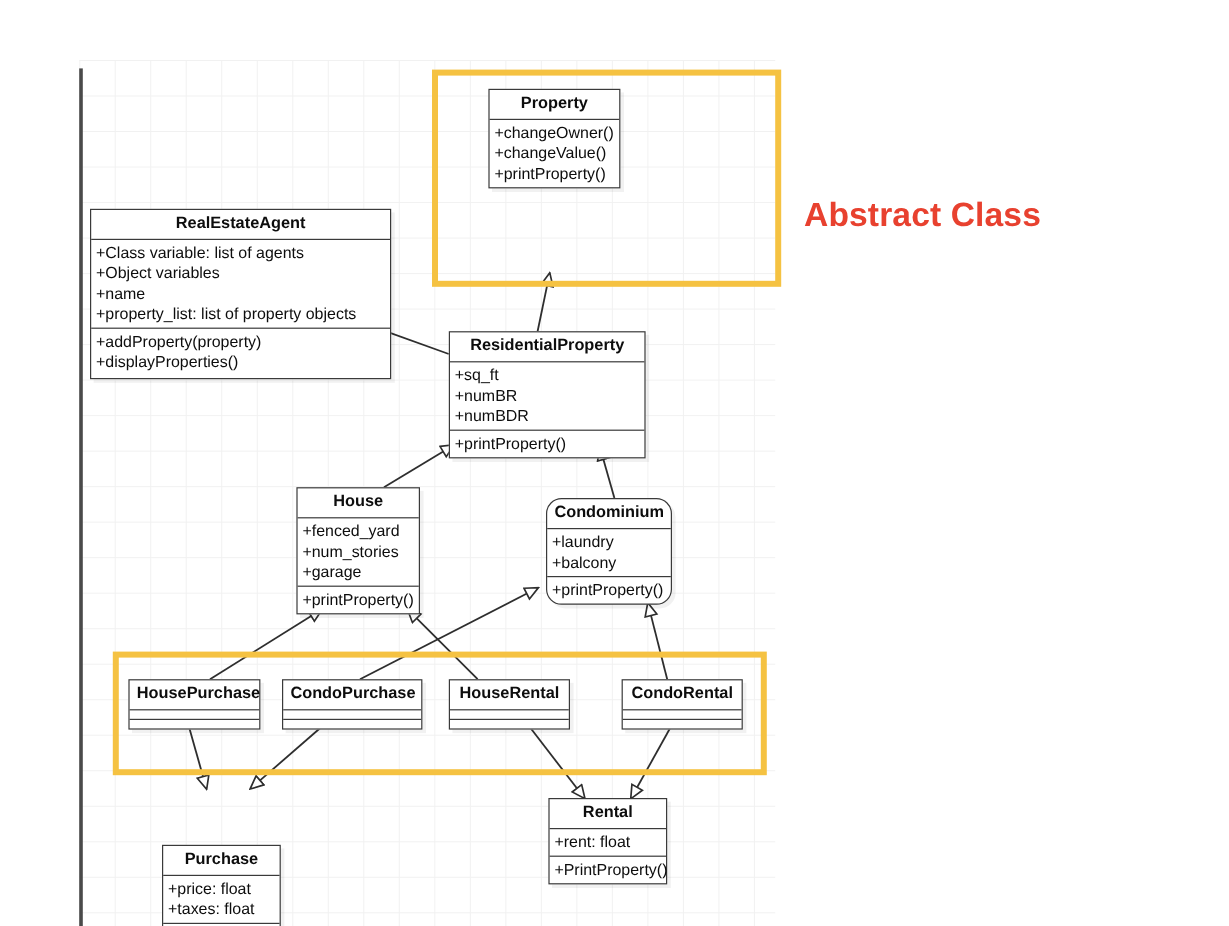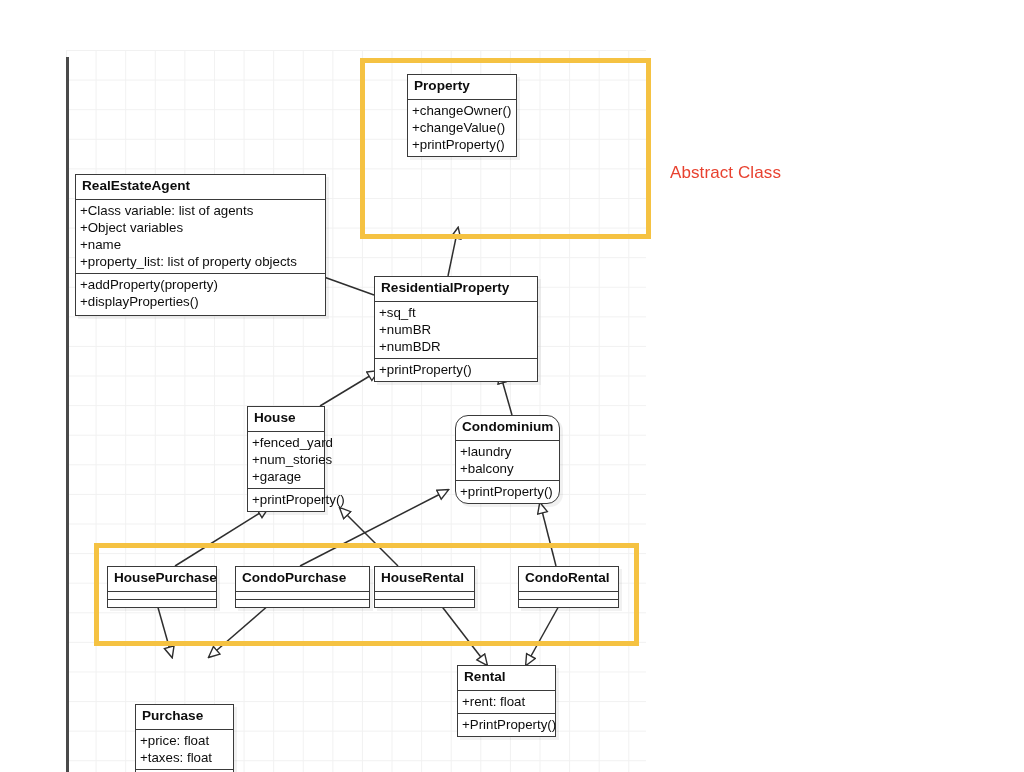--- a/index.html
+++ b/index.html
@@ -25,54 +25,54 @@
     background:#4a4a4a;
   }
   
   #links{position:absolute;left:0;top:0;width:1024px;height:772px;}
   
   .hl{position:absolute;border:5px solid #F5C242;box-sizing:border-box;}
   #hl-abstract{left:360px;top:58px;width:291px;height:181px;}
   #hl-multi{left:94px;top:543px;width:545px;height:103px;}
   
   .note{
-    position:absolute;color:#E8412F;font-size:17px;font-weight:400;
+    position:absolute;color:#E8412F;font-size:28px;font-weight:700;
     white-space:nowrap;letter-spacing:.1px;
   }
   #note-abstract{left:670px;top:163px;}
   #note-multi{left:670px;top:580px;}
   
   .cls{
     position:absolute;box-sizing:border-box;
     background:#ffffff;border:1.6px solid #3a3a3a;
     box-shadow:3px 3px 0 rgba(0,0,0,.055);
     font-size:13.3px;color:#0d0d0d;
   }
   .cls .cname{
-    font-weight:bold;font-size:13.6px;
+    text-align:center;font-weight:bold;font-size:13.6px;
     padding:4px 6px 5px 6px;border-bottom:1.6px solid #3a3a3a;
     line-height:1.1;
   }
   .cls .comp{
     padding:2px 4px 3px 4px;border-bottom:1.6px solid #3a3a3a;
     line-height:1.28;
   }
   .cls .comp:last-child{border-bottom:none;}
   .cls .comp.empty{height:7px;padding:0;}
   .cls .row{white-space:nowrap;}
 
   
   #c-property       {left:407px;top:74px;width:110px;}
   #c-agent          {left:75px;top:163px;width:251px;height:142px;margin-top:11px;}
   #c-agent .comp.ops{min-height:46px;}
   #c-residential    {left:374px;top:276px;width:164px;}
-  #c-house          {left:247px;top:406px;width:78px;}
+  #c-house          {left:247px;top:406px;width:103px;}
   #c-condo          {left:455px;top:415px;width:105px;border-radius:13px;}
   #c-housepurchase  {left:107px;top:566px;width:110px;}
-  #c-condopurchase  {left:235px;top:566px;width:135px;}
+  #c-condopurchase  {left:235px;top:566px;width:117px;}
   #c-houserental    {left:374px;top:566px;width:101px;}
   #c-condorental    {left:518px;top:566px;width:101px;}
   #c-purchase       {left:135px;top:657px;width:99px;margin-top:47px;}
   #c-rental         {left:457px;top:665px;width:99px;}
 </style>
 </head>
 <body>
 
 <div id="canvas">
 

